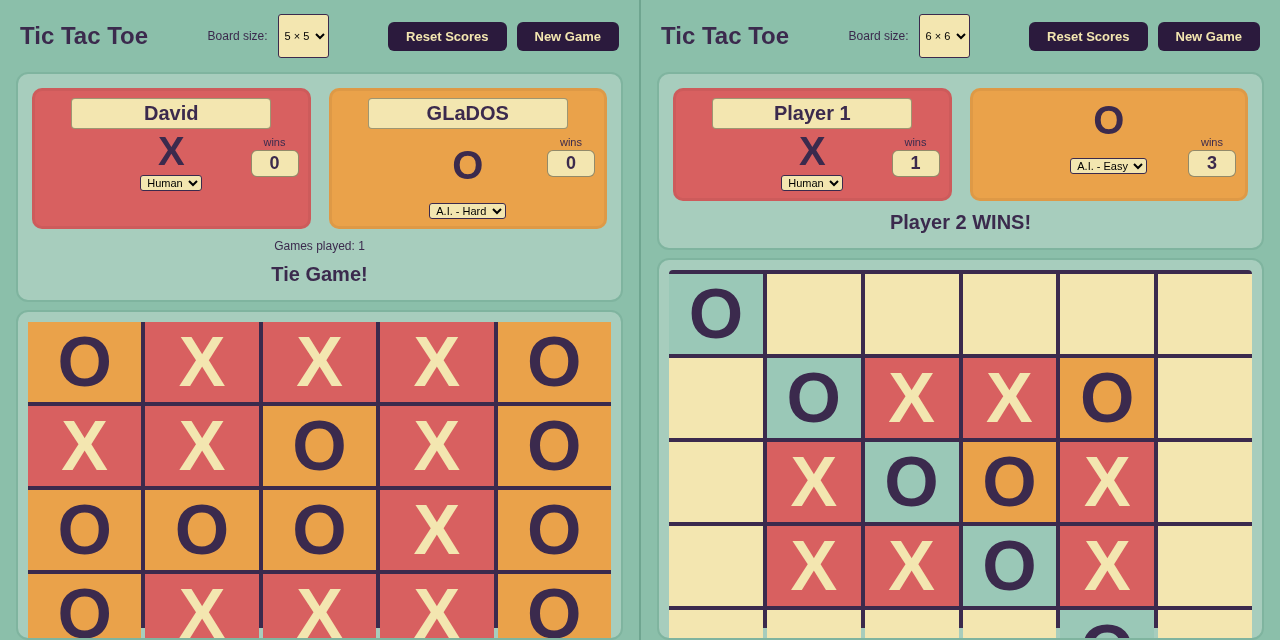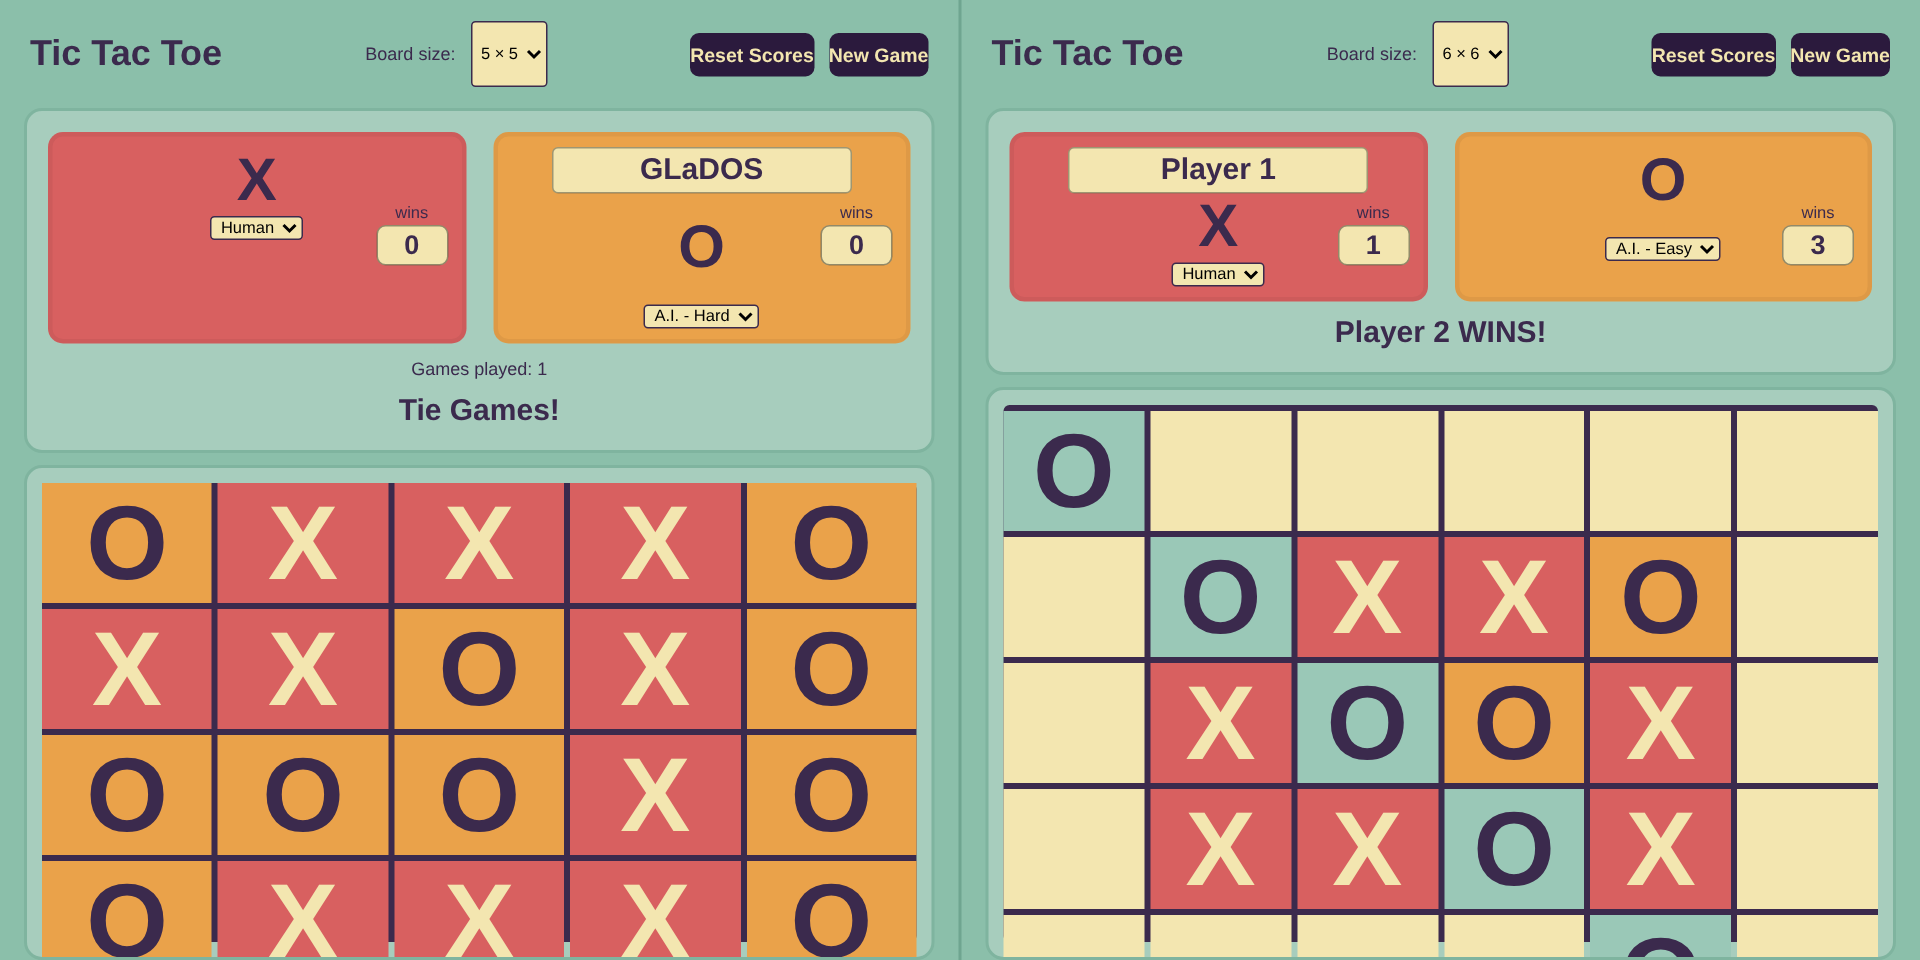--- a/index.html
+++ b/index.html
@@ -18,21 +18,21 @@
   }
   html,body{margin:0;padding:0;background:var(--bg);color:var(--text-dark);}
   body{display:flex;width:1280px;height:640px;overflow:hidden;}
   .app{flex:1;display:flex;flex-direction:column;min-width:0;box-sizing:border-box;}
   .app + .app{border-left:2px solid #6fa590;}
   
   .topbar{display:flex;align-items:center;gap:10px;padding:14px 20px 6px;}
   .title{font-size:24px;font-weight:bold;color:var(--text-dark);margin-right:auto;}
   .size-label{font-size:12px;color:var(--text-dark);}
   select.size-sel{font-size:11px;background:var(--cream);border:1px solid var(--text-dark);border-radius:3px;padding:14px 2px;margin-right:auto;}
-  .btn{background:var(--dark);color:var(--cream);border:none;border-radius:6px;padding:7px 0;font-size:13px;font-weight:bold;cursor:pointer;font-family:inherit;}
+  .btn{background:var(--dark);color:var(--cream);border:none;border-radius:6px;padding:7px 18px;font-size:13px;font-weight:bold;cursor:pointer;font-family:inherit;}
   
   .panel{margin:8px 16px 0;border:2px solid var(--outline);border-radius:12px;padding:14px 14px 10px;background:var(--panel);}
   .players{display:flex;gap:18px;}
   .pcard{flex:1;border-radius:10px;padding:10px 14px 10px;position:relative;display:flex;flex-direction:column;align-items:center;box-shadow:inset 0 0 0 3px rgba(0,0,0,.05);}
   .pcard.x{background:var(--red);}
   .pcard.o{background:var(--orange);gap:14px;}
   .name-input{width:80%;box-sizing:border-box;text-align:center;font-size:20px;font-weight:bold;border:1px solid rgba(0,0,0,.35);border-radius:4px;background:var(--cream);color:var(--text-dark);padding:3px 6px;font-family:inherit;}
   .mark{font-size:40px;font-weight:bold;color:var(--text-dark);line-height:1;margin:2px 0 4px;}
   .type-sel{font-size:11px;background:var(--cream);border:1px solid var(--text-dark);border-radius:3px;padding:0 2px;}
   .wins-box{position:absolute;right:12px;top:48px;text-align:center;}
@@ -57,39 +57,40 @@
     <div class="title">Tic Tac Toe</div>
     <span class="size-label">Board size:</span>
     <select class="size-sel"><option>5 × 5</option></select>
     <button class="btn">Reset Scores</button>
     <button class="btn">New Game</button>
   </div>
 
   <div class="panel">
     <div class="players">
       <div class="pcard x">
+        <input class="name-input" value="David" style="">
         <div class="mark">X</div>
         <select class="type-sel"><option>Human</option></select>
         <div class="wins-box">
           <span class="wins-label">wins</span>
           <span class="wins-val">0</span>
         </div>
       </div>
       <div class="pcard o">
         <input class="name-input" value="GLaDOS" style="">
         <div class="mark">O</div>
         <select class="type-sel"><option>A.I. - Hard</option></select>
         <div class="wins-box">
           <span class="wins-label">wins</span>
           <span class="wins-val">0</span>
         </div>
       </div>
     </div>
     <div class="games-played">Games played: 1</div>
-    <div class="status">Tie Games!</div>
+    <div class="status">Tie Game!</div>
   </div>
 
   <div class="board-wrap">
     <div class="board" id="board-left" style="grid-template-columns: repeat(5, 1fr); grid-template-rows: repeat(5, 1fr);">
         <div class="cell co">O</div>
         <div class="cell cx">X</div>
         <div class="cell cx">X</div>
         <div class="cell cx">X</div>
         <div class="cell co">O</div>
         <div class="cell cx">X</div>

